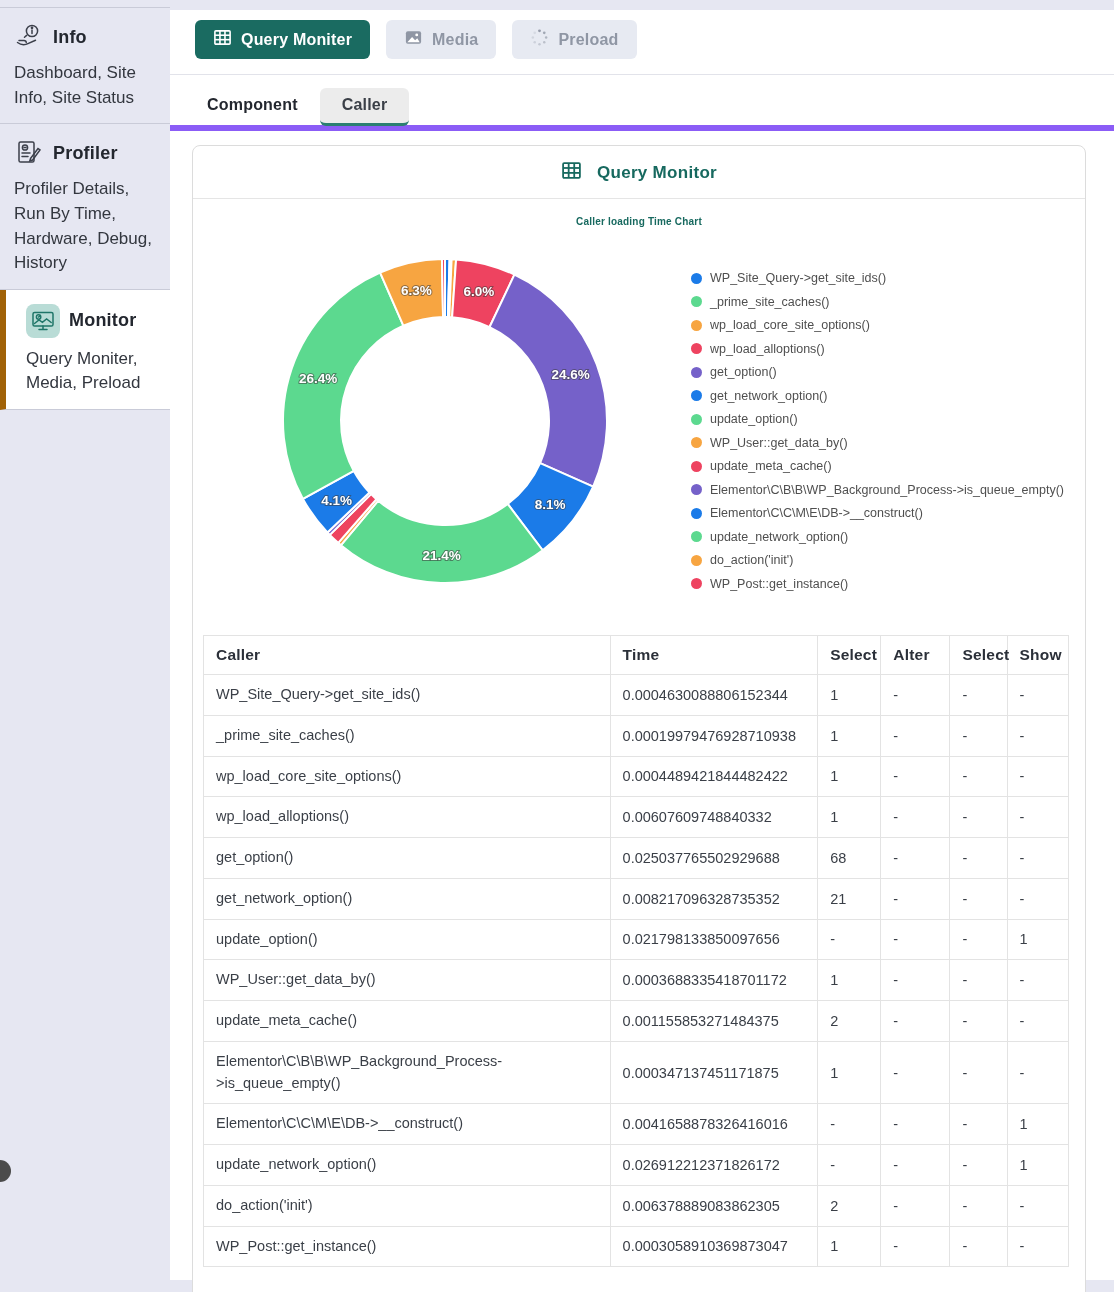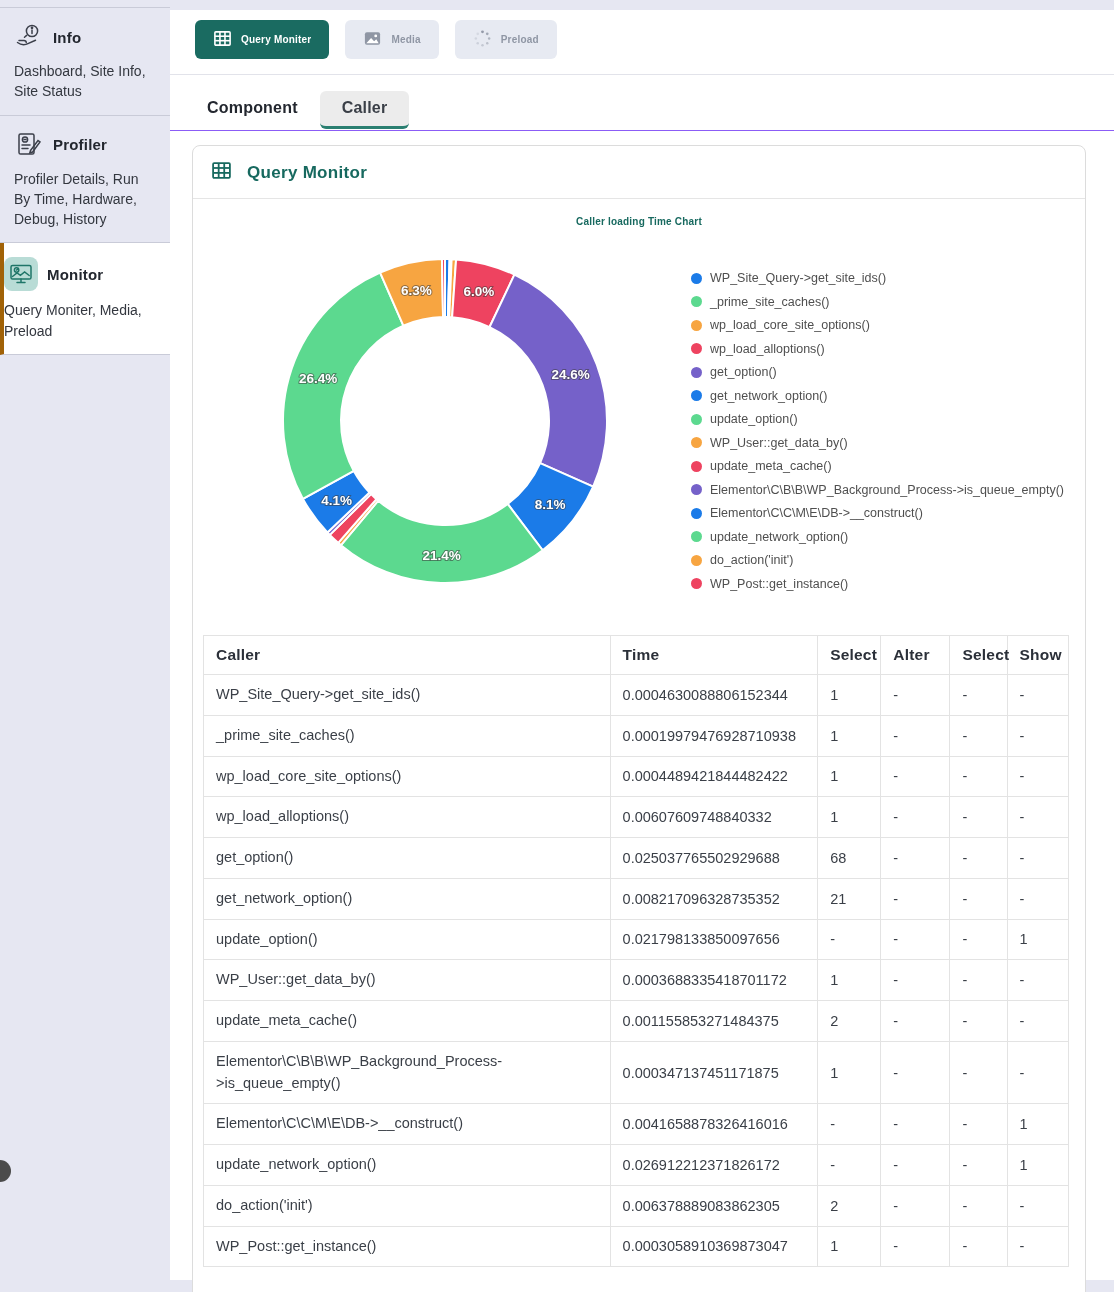--- a/index.html
+++ b/index.html
@@ -5,41 +5,41 @@
   * { margin:0; padding:0; box-sizing:border-box; }
   html,body { width:1114px; }
   body { font-family:"Liberation Sans", sans-serif; background:#e6e7f2; color:#2e333c; }
   .app { position:relative; width:1114px; height:1292px; background:#e6e7f2; overflow:hidden; }
 
   
   .sidebar { position:absolute; left:0; top:0; width:170px; height:1292px; background:#e6e7f2; }
   .side-item { padding:14px 12px 13px 14px; border-bottom:1px solid #c9cbd8; cursor:pointer; }
   .side-item:first-child { border-top:1px solid #c9cbd8; margin-top:7px; }
   .side-item .head { display:flex; align-items:center; gap:9px; }
-  .side-item .title { font-size:15px; font-weight:bold; color:#23272f; letter-spacing:.2px; }
-  .side-item .sub { margin-top:9px; font-size:14px; line-height:1.45; color:#33373f; }
-  .side-item.active { background:#ffffff; border-left:4px solid #a16207; padding-left:0; }
+  .side-item .title { font-size:18px; font-weight:bold; color:#23272f; letter-spacing:.2px; }
+  .side-item .sub { margin-top:9px; font-size:17px; line-height:1.45; color:#33373f; }
+  .side-item.active { background:#ffffff; border-left:6px solid #a16207; padding-left:20px; }
   .icon-plain { width:30px; height:30px; flex:0 0 30px; }
   .icon-boxed { width:34px; height:34px; flex:0 0 34px; background:#b9dcd6; border-radius:8px; display:flex; align-items:center; justify-content:center; }
   .edge-handle { position:absolute; left:-11px; top:1160px; width:22px; height:22px; border-radius:50%; background:#4b4b4b; cursor:pointer; }
 
   
   .main { position:absolute; left:170px; top:10px; width:944px; height:1270px; background:#ffffff; }
 
   .topbar { padding:10px 0 15px 25px; border-bottom:1px solid #e2e3ea; display:flex; gap:16px; }
   .tab-btn { display:inline-flex; align-items:center; gap:9px; height:39px; padding:0 18px; border:none; border-radius:6px;
-             background:#e7eaf2; color:#8f96a4; font-family:inherit; font-size:10px; font-weight:bold; letter-spacing:.2px; cursor:pointer; }
+             background:#e7eaf2; color:#8f96a4; font-family:inherit; font-size:16px; font-weight:bold; letter-spacing:.2px; cursor:pointer; }
   .tab-btn.active { background:#1a6b61; color:#ffffff; }
 
-  .subtabs { display:flex; align-items:center; gap:20px; padding:14px 0 0 35px; height:56px; border-bottom:1px solid #8b5cf6; }
+  .subtabs { display:flex; align-items:center; gap:20px; padding:14px 0 0 35px; height:56px; border-bottom:6px solid #8b5cf6; }
   .subtab { font-size:16px; font-weight:bold; color:#23272f; letter-spacing:.2px; cursor:pointer; padding:8px 2px 12px; }
   .subtab.active { background:#ececec; border-radius:6px; padding:8px 22px 9px; border-bottom:3px solid #2a7f71; color:#3a3f47; }
 
   .card { margin:14px 28px 0 22px; background:#fff; border:1px solid #dcdcdc; border-radius:8px; padding-bottom:16px; }
-  .card-header { display:flex; align-items:center; gap:15px; padding:14px 18px 13px; border-bottom:1px solid #e5e5e5; }
+  .card-header { display:flex; align-items:center; gap:15px; padding:14px 18px 13px; border-bottom:1px solid #e5e5e5;justify-content:center; }
   .card-header .card-title { font-size:17px; font-weight:bold; color:#17695f; letter-spacing:.3px; }
 
   .chart-title { margin-top:17px; text-align:center; font-size:10px; font-weight:bold; color:#17695f; letter-spacing:.2px; }
   .chart-row { display:flex; align-items:flex-start; padding:8px 0 14px 66px; }
   .legend { list-style:none; margin:36px 0 0 60px; }
   .legend li { display:flex; align-items:center; gap:8px; margin-bottom:9.5px; font-size:12.5px; color:#4f4f4f; cursor:pointer; }
   .legend .dot { width:11px; height:11px; border-radius:50%; flex:0 0 11px; }
   .pie-label { font-size:13.5px; font-weight:bold; fill:#ffffff; stroke:rgba(60,60,60,.55); stroke-width:2px; paint-order:stroke; text-anchor:middle; }
 
   table.qm { border-collapse:collapse; width:calc(100% - 26px); margin:14px 16px 0 10px; table-layout:fixed; font-size:14.5px; color:#3a3f47; }

